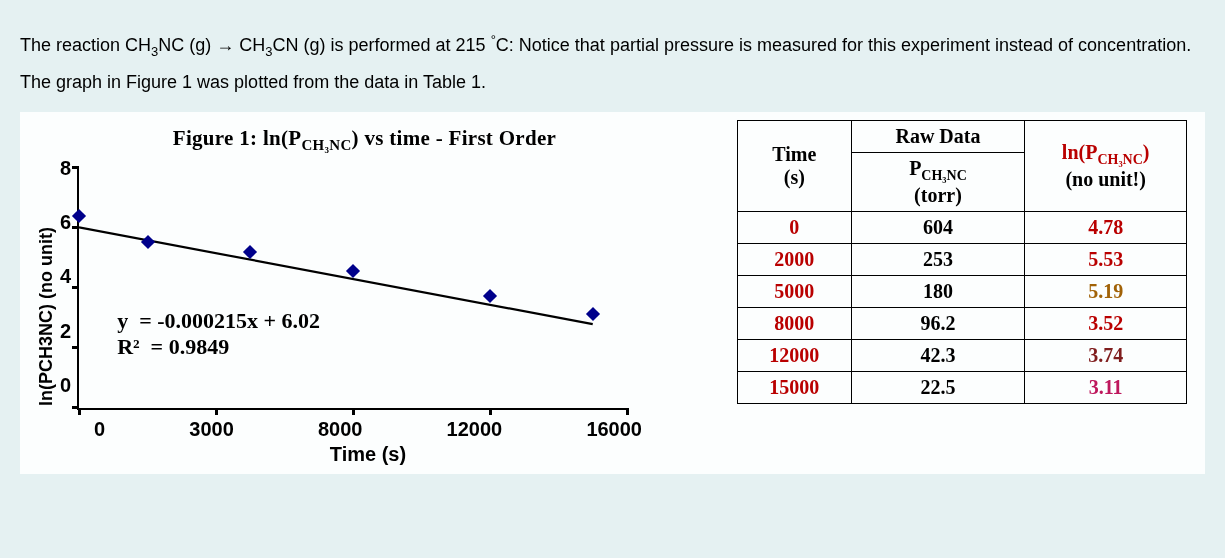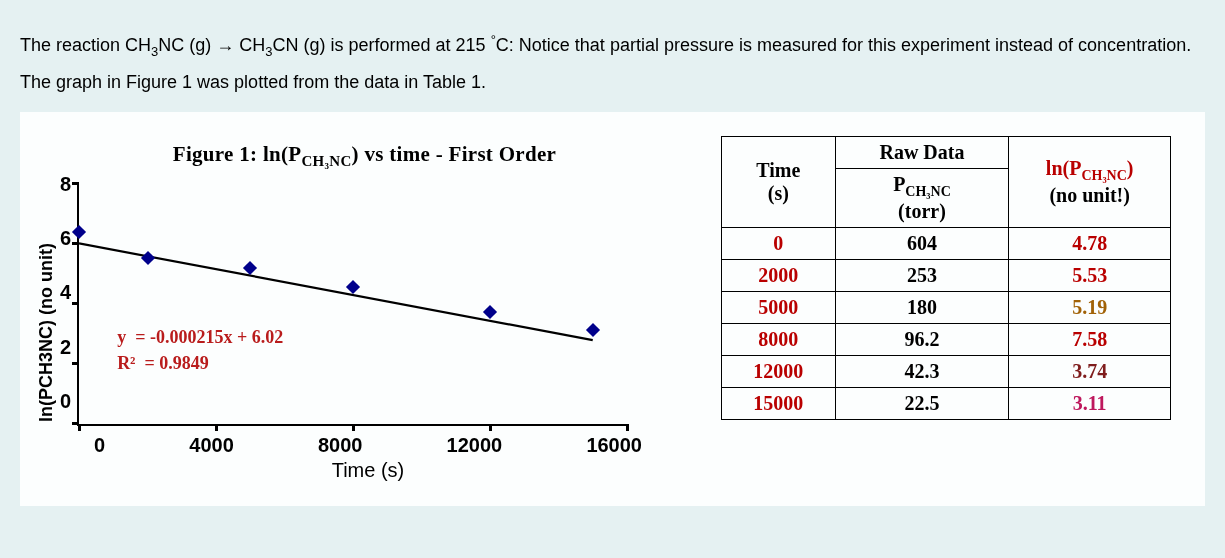--- a/index.html
+++ b/index.html
@@ -1,41 +1,41 @@
 <!DOCTYPE html>
 <html><head>
 <meta charset="utf-8">
 <style>
   html,body{margin:0;padding:0;font-family:Helvetica,Arial,sans-serif;background:#e5f1f2;color:#000}
   .page{width:1225px;height:558px;box-sizing:border-box;padding:14px 20px 10px 20px}
   .title{font-weight:700;font-size:19px;margin:0 0 10px 0}
   .intro{font-size:18px;line-height:31px;margin:10px 0 14px 0}
   .sub{font-size:13px;vertical-align:sub}
   .sup{font-size:13px;vertical-align:super}
-  .content{display:flex;gap:24px;background:#fcfefe;padding:24px 12px}
+  .content{display:flex;gap:40px;background:#fcfefe;padding:8px 12px}
 
   
   .fig-col{width:665px}
   .fig-title{font-family:'Comic Sans MS','Comic Sans',cursive;font-weight:700;font-size:21px;letter-spacing:.3px;text-align:center;padding:6px 0 14px 0}
   .chart-wrap{display:flex}
   .ylabel{display:flex;align-items:center;justify-content:center;width:28px}
   .ylabel span{transform:rotate(-90deg);white-space:nowrap;font-weight:700;font-size:18px}
   .axes-and-plot{display:flex;flex-direction:column}
   .plot-row{display:flex}
   .yticks{display:flex;flex-direction:column;justify-content:space-between;height:240px;margin-top:-11px;margin-right:6px;text-align:right;font-size:20px;font-weight:700}
   .plot{position:relative;width:548px;height:240px;border-left:2.5px solid #000;border-bottom:2.5px solid #000}
   .plot .tick-y{position:absolute;left:-7px;width:7px;height:2.5px;background:#000}
   .plot .tick-x{position:absolute;bottom:-7px;height:7px;width:2.5px;background:#000}
   
   .point{position:absolute;width:10px;height:10px;background:#00008b;transform:translate(-50%,50%) rotate(45deg)}
   .trend{position:absolute;left:0;top:0;width:548px;height:240px}
   .trend line{stroke:#000;stroke-width:2.2px}
-  .eq{position:absolute;left:38px;bottom:48px;color:#b91c1c;font-family:'Comic Sans MS',cursive;font-weight:700;font-size:18px;line-height:26px;white-space:pre}
+  .eq{position:absolute;left:38px;bottom:48px;color:#000000;font-family:'Comic Sans MS',cursive;font-weight:700;font-size:22px;line-height:26px;white-space:pre}
   .xticks{display:flex;justify-content:space-between;width:548px;margin-left:34px;margin-top:8px;font-size:20px;font-weight:700}
-  .xlabel{text-align:center;font-weight:400;font-size:20px;margin-left:34px;margin-top:2px}
+  .xlabel{text-align:center;font-weight:700;font-size:20px;margin-left:34px;margin-top:2px}
 
   
   .tbl-col{width:450px}
   .tbl-title{font-family:'Comic Sans MS',cursive;font-weight:700;font-size:21px;text-align:center;margin:0 0 10px 0}
   table{border-collapse:collapse;width:100%;font-family:'Comic Sans MS',cursive;font-size:20px}
   th,td{border:1.6px solid #000;text-align:center;padding:4px 6px;font-weight:700}
   th.col-time{width:110px}
   th.col-raw{width:180px}
   th.col-ln{width:160px}
   .unit{color:#000;font-weight:700}
@@ -87,21 +87,21 @@
                 <div class="point" style="left: 0px; bottom: 192px;"></div>
                 <div class="point" style="left: 68.5px; bottom: 165.9px;"></div>
                 <div class="point" style="left: 171.25px; bottom: 155.7px;"></div>
                 <div class="point" style="left: 274px; bottom: 136.8px;"></div>
                 <div class="point" style="left: 411px; bottom: 112.2px;"></div>
                 <div class="point" style="left: 513.75px; bottom: 93.3px;"></div>
               </div>
         </div>
         <div class="xticks" id="xticks">
               <div>0</div>
-              <div>4000</div>
+              <div>3000</div>
               <div>8000</div>
               <div>12000</div>
               <div>16000</div>
             </div>
         <div class="xlabel">Time (s)</div>
       </div>
     </div>
   </div>
 
   <div class="tbl-col">
@@ -137,21 +137,21 @@
               <td style="color:#b90000">5.53</td>
             </tr>
             <tr>
               <td style="color:#b90000">5000</td>
               <td>180</td>
               <td style="color:#a16207">5.19</td>
             </tr>
             <tr>
               <td style="color:#b90000">8000</td>
               <td>96.2</td>
-              <td style="color:#b90000">7.58</td>
+              <td style="color:#b90000">3.52</td>
             </tr>
             <tr>
               <td style="color:#b90000">12000</td>
               <td>42.3</td>
               <td style="color:#7f1d1d">3.74</td>
             </tr>
             <tr>
               <td style="color:#b90000">15000</td>
               <td>22.5</td>
               <td style="color:#be185d">3.11</td>

